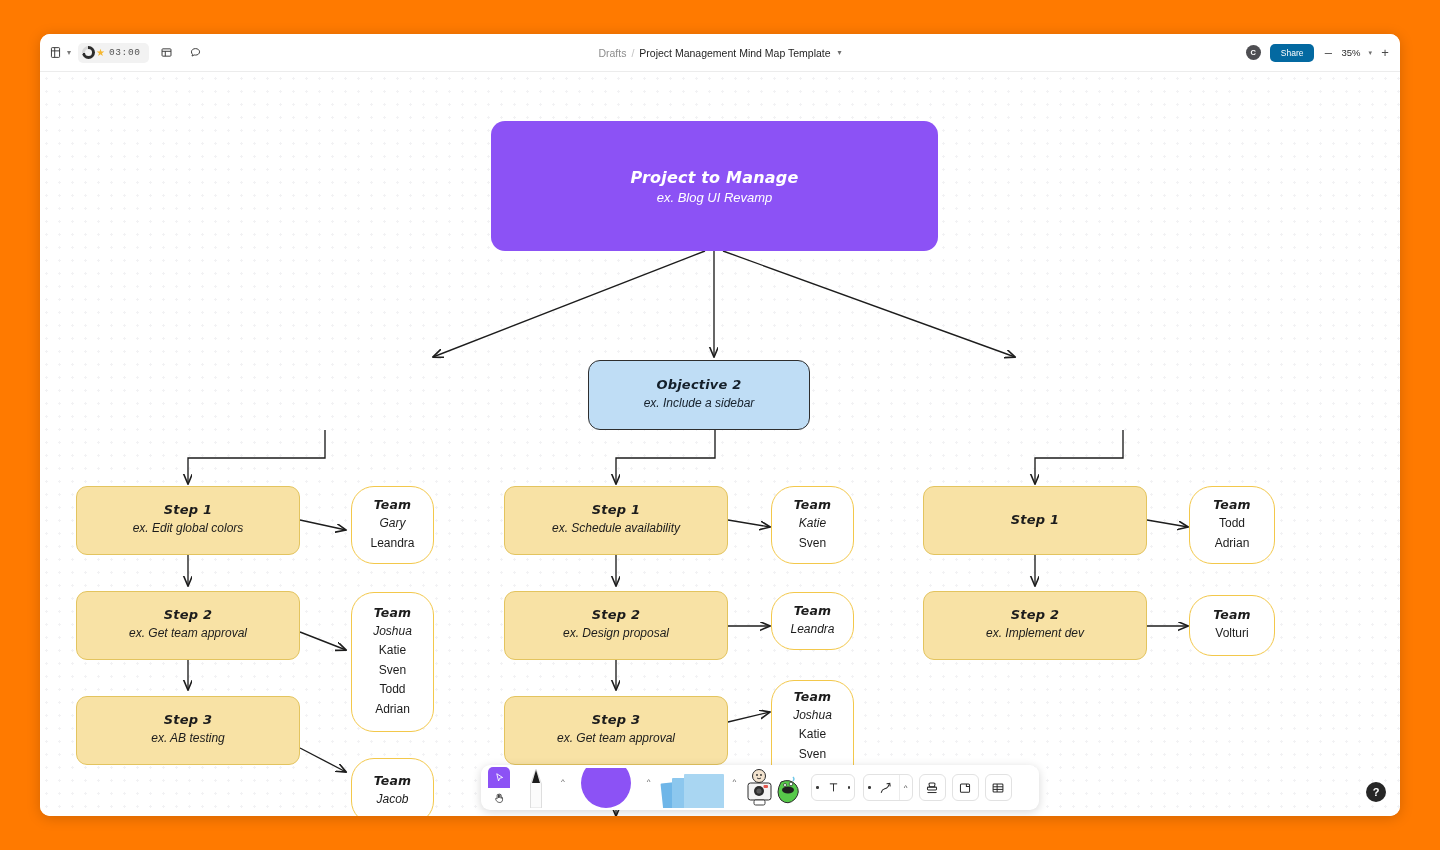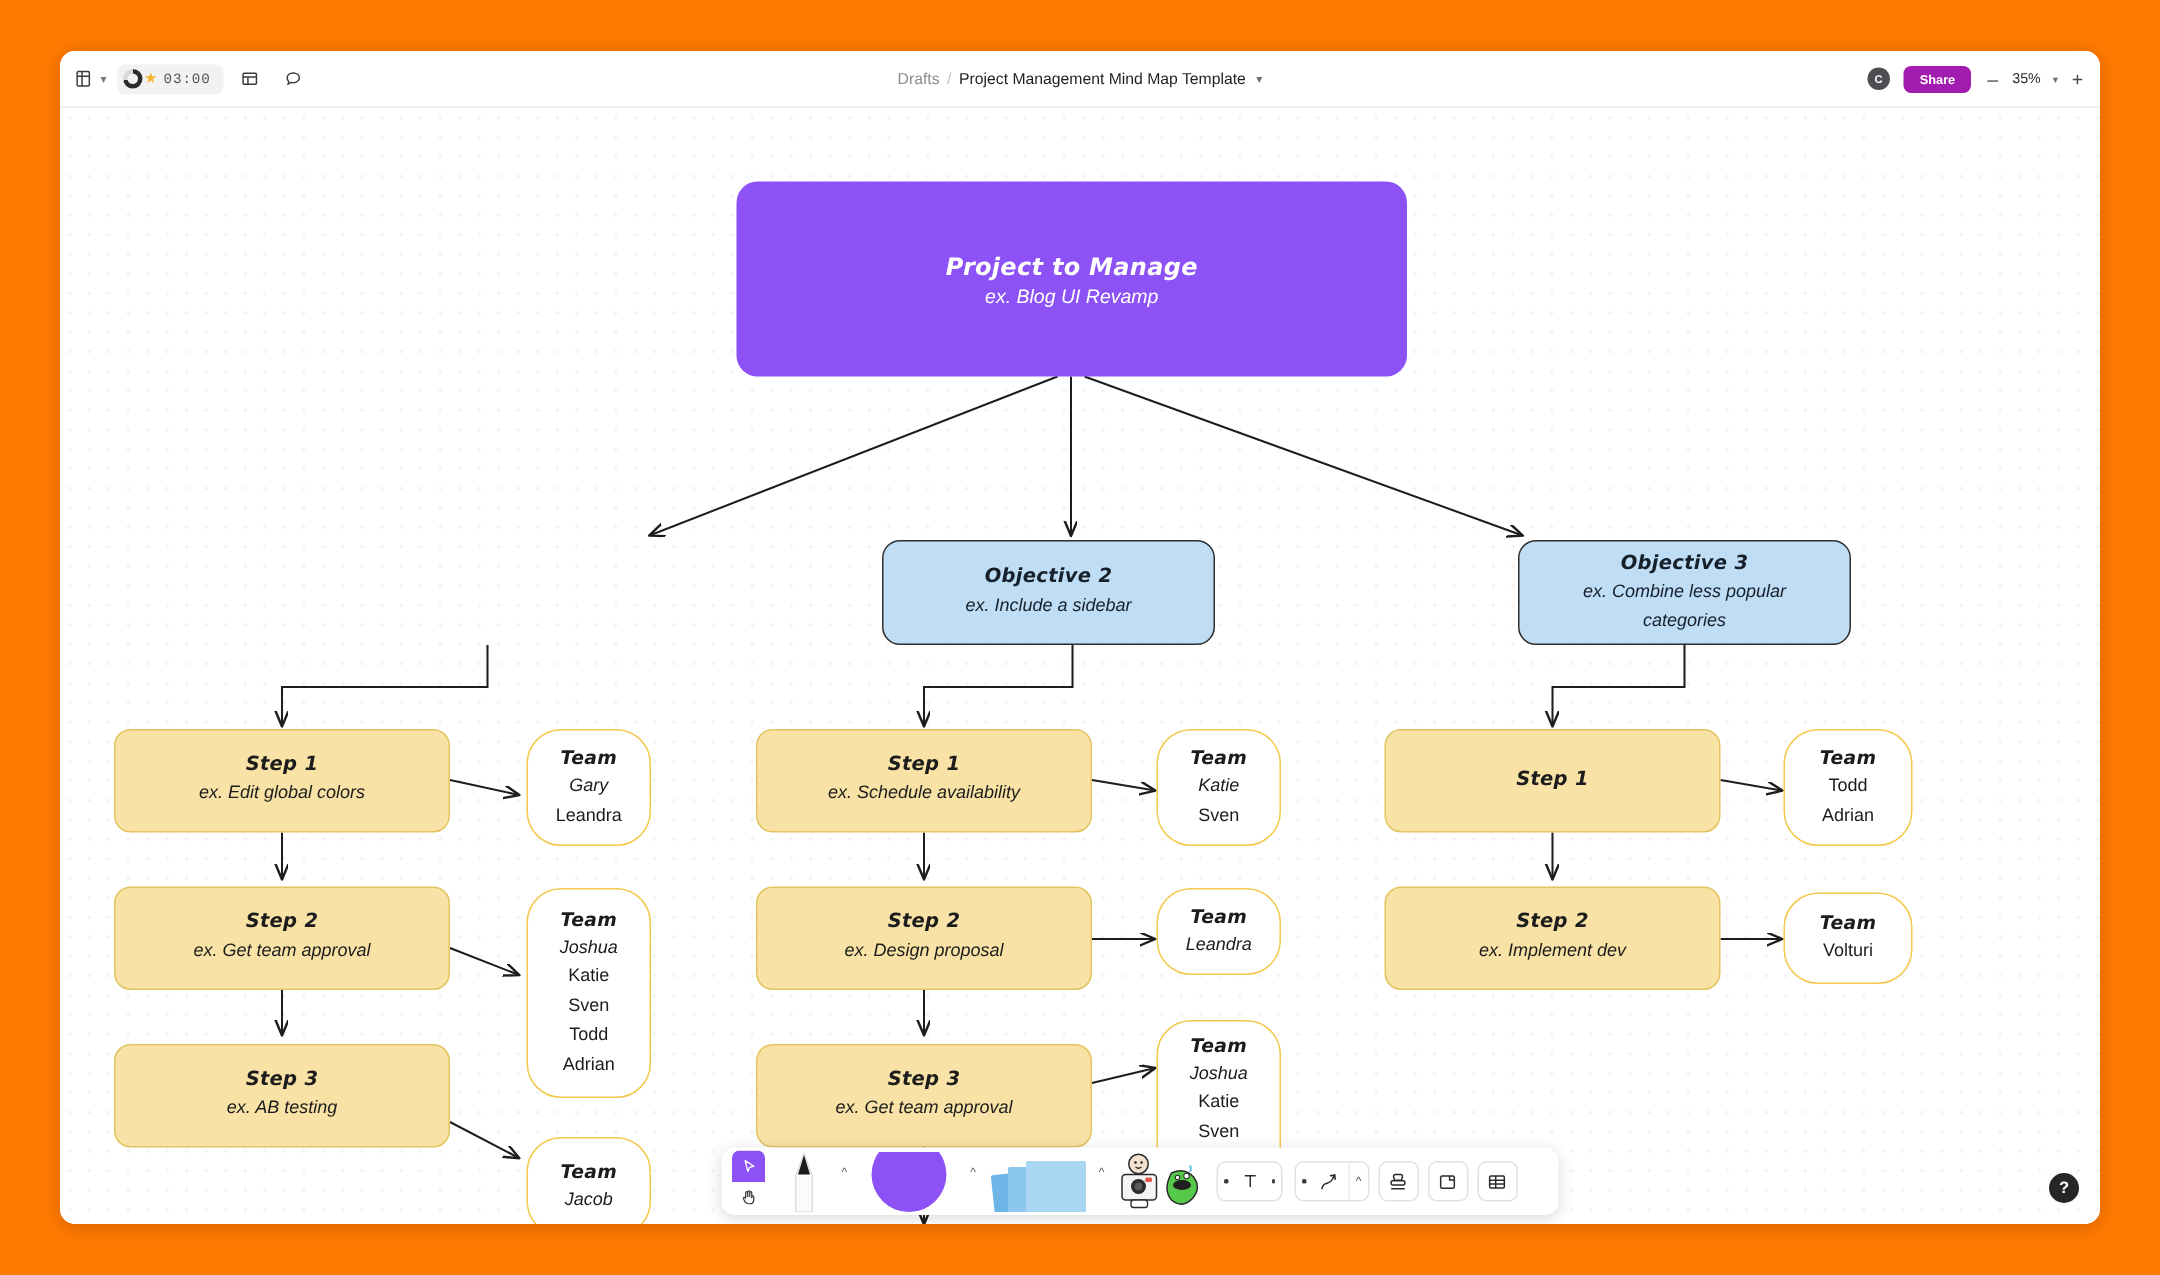--- a/index.html
+++ b/index.html
@@ -71,22 +71,22 @@
   .bc-title { font-size: 10.5px; color: #1f1f1f; }
   .bc-chev { font-size: 8px; color: #6e6e6e; margin-left: 2px; }
 
   .avatar {
     width: 15px; height: 15px; border-radius: 50%;
     background: #4e4e52; color: #fff;
     font-size: 7.5px; display: flex; align-items: center; justify-content: center;
     font-weight: bold;
   }
   .share-btn {
-    background: #a21caf; color: #fff;
-    font-size: 8.5px; font-weight: bold;
+    background: #0369a1; color: #fff;
+    font-size: 8.5px; font-weight: normal;
     padding: 4px 11px; border-radius: 5px;
   }
   .zoom-group { display: flex; align-items: center; gap: 8px; color: #3a3a3a; }
   .zoom-minus, .zoom-plus { font-size: 13px; line-height: 1; color: #4a4a4a; width:10px; text-align:center;}
   .zoom-val { font-size: 9.5px; color: #2a2a2a; }
   .zoom-chev { font-size: 7px; color: #6e6e6e; }
 
   
   #canvas {
     position: absolute; left: 0; top: 38px;
@@ -320,24 +320,20 @@
       <div class="node-title">Project to Manage</div>
       <div class="node-sub">ex. Blog UI Revamp</div>
     </div>
 
 
     <div class="node obj-node" style="left:548px; top:288px; width:222px; height:70px;">
       <div class="node-title">Objective 2</div>
       <div class="node-sub">ex. Include a sidebar</div>
     </div>
 
-    <div class="node obj-node" style="left:972px; top:288px; width:222px; height:70px; padding:0 14px;">
-      <div class="node-title">Objective 3</div>
-      <div class="node-sub">ex. Combine less popular categories</div>
-    </div>
 
     <div class="node step-node" style="left:36px; top:414px; width:224px; height:69px;">
       <div class="node-title">Step 1</div>
       <div class="node-sub">ex. Edit global colors</div>
     </div>
     <div class="node step-node" style="left:36px; top:519px; width:224px; height:69px;">
       <div class="node-title">Step 2</div>
       <div class="node-sub">ex. Get team approval</div>
     </div>
     <div class="node step-node" style="left:36px; top:624px; width:224px; height:69px;">

